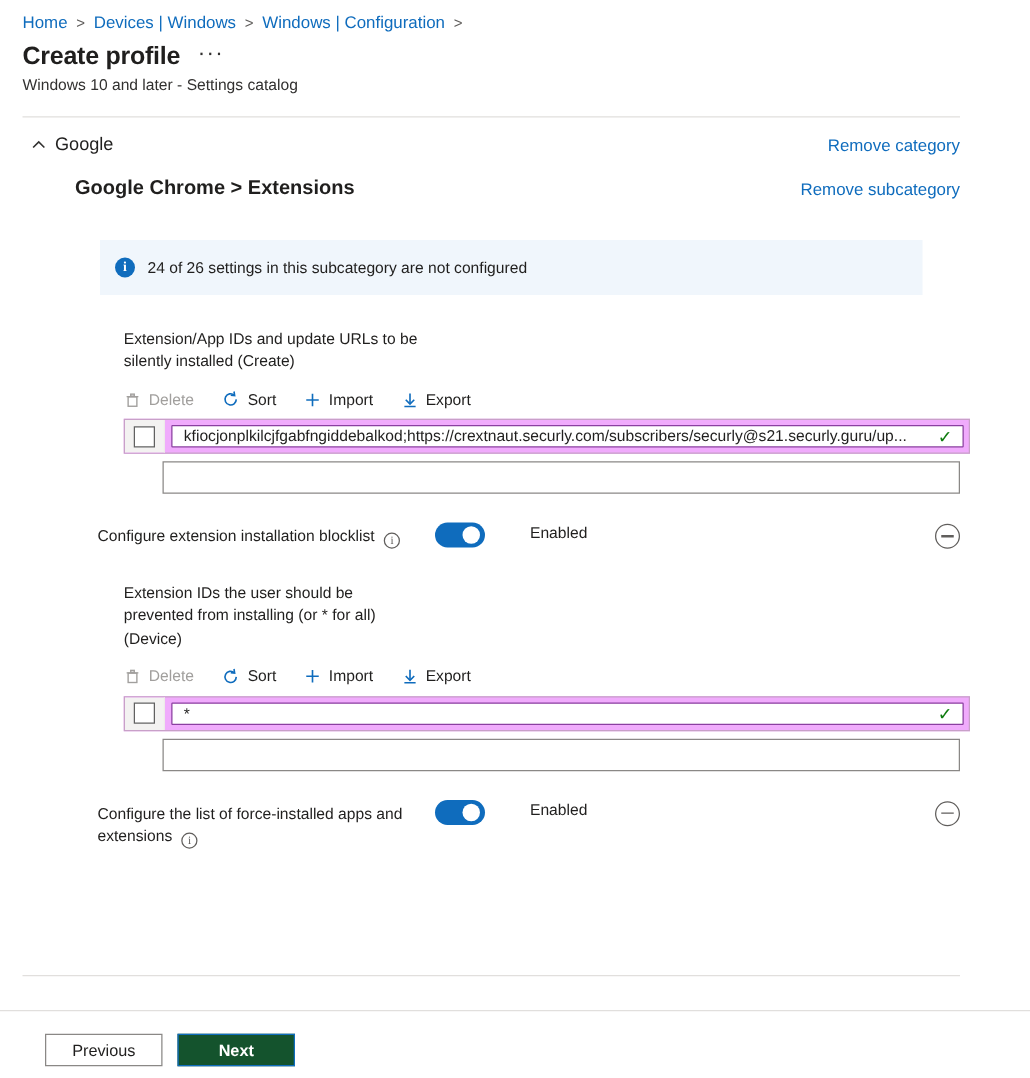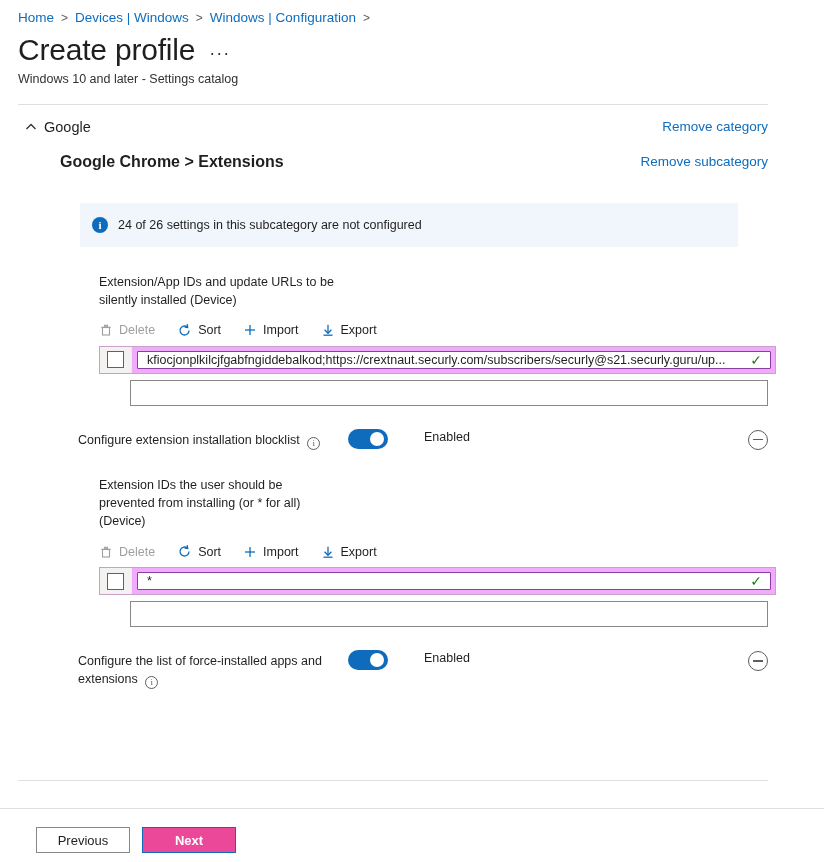--- a/index.html
+++ b/index.html
@@ -23,21 +23,21 @@
   }
   .bc-link { color: #0f6cbd; cursor: pointer; }
   .bc-sep { color: #605e5c; font-size: 12px; }
 
   
   .title-row {
     display: flex; align-items: flex-end; gap: 14px;
     padding: 8px 18px 0 18px;
   }
   .page-title {
-    font-size: 30px; font-weight: 400; letter-spacing: -0.2px;
+    font-size: 20px; font-weight: 700; letter-spacing: -0.2px;
     color: #201f1e; line-height: 1.15;
   }
   .ellipsis-btn {
     color: #323130; font-size: 18px; line-height: 1; padding-bottom: 6px;
     cursor: pointer; letter-spacing: 1px;
   }
   .subtitle {
     padding: 4px 18px 0 18px;
     font-size: 12.5px; color: #323130;
   }
@@ -193,21 +193,21 @@
     padding: 18px 18px 0 36px;
     display: flex; gap: 12px;
   }
   .btn {
     font-family: "Liberation Sans", sans-serif;
     font-size: 13px; height: 26px; min-width: 94px;
     display: flex; align-items: center; justify-content: center;
     cursor: pointer;
   }
   .btn-secondary { background: #fff; border: 1px solid #8a8886; color: #201f1e; }
-  .btn-primary { background: #ec4899; border: 1px solid #0f6cbd; color: #fff; font-weight: 600; }
+  .btn-primary { background: #14532d; border: 1px solid #0f6cbd; color: #fff; font-weight: 600; }
 </style>
 </head>
 <body>
 
 <div class="page">
 
   <div class="breadcrumb">
     <span class="bc-link">Home</span>
     <span class="bc-sep">&gt;</span>
     <span class="bc-link">Devices | Windows</span>
@@ -237,21 +237,21 @@
     <div class="subcat-row">
       <div class="subcat-name">Google Chrome &gt; Extensions</div>
       <div class="link-right">Remove subcategory</div>
     </div>
 
     <div class="infobar">
       <div class="info-icon">i</div>
       <div class="info-text">24 of 26 settings in this subcategory are not configured</div>
     </div>
 
-    <div class="block-a setting-label">Extension/App IDs and update URLs to be silently installed (Device)</div>
+    <div class="block-a setting-label">Extension/App IDs and update URLs to be silently installed (Create)</div>
 
     <div class="cmdbar">
       <div class="cmd disabled">
         <span class="gl">
           <svg width="14" height="14" viewBox="0 0 14 14" aria-hidden="true">
             <rect x="3.5" y="4.5" width="7" height="7.5" fill="none" stroke="#a19f9d" stroke-width="1.1"></rect>
             <line x1="2.3" y1="4.3" x2="11.7" y2="4.3" stroke="#a19f9d" stroke-width="1.1"></line>
             <rect x="5.6" y="2.3" width="2.8" height="1.6" fill="none" stroke="#a19f9d" stroke-width="1.1"></rect>
           </svg>
         </span>

